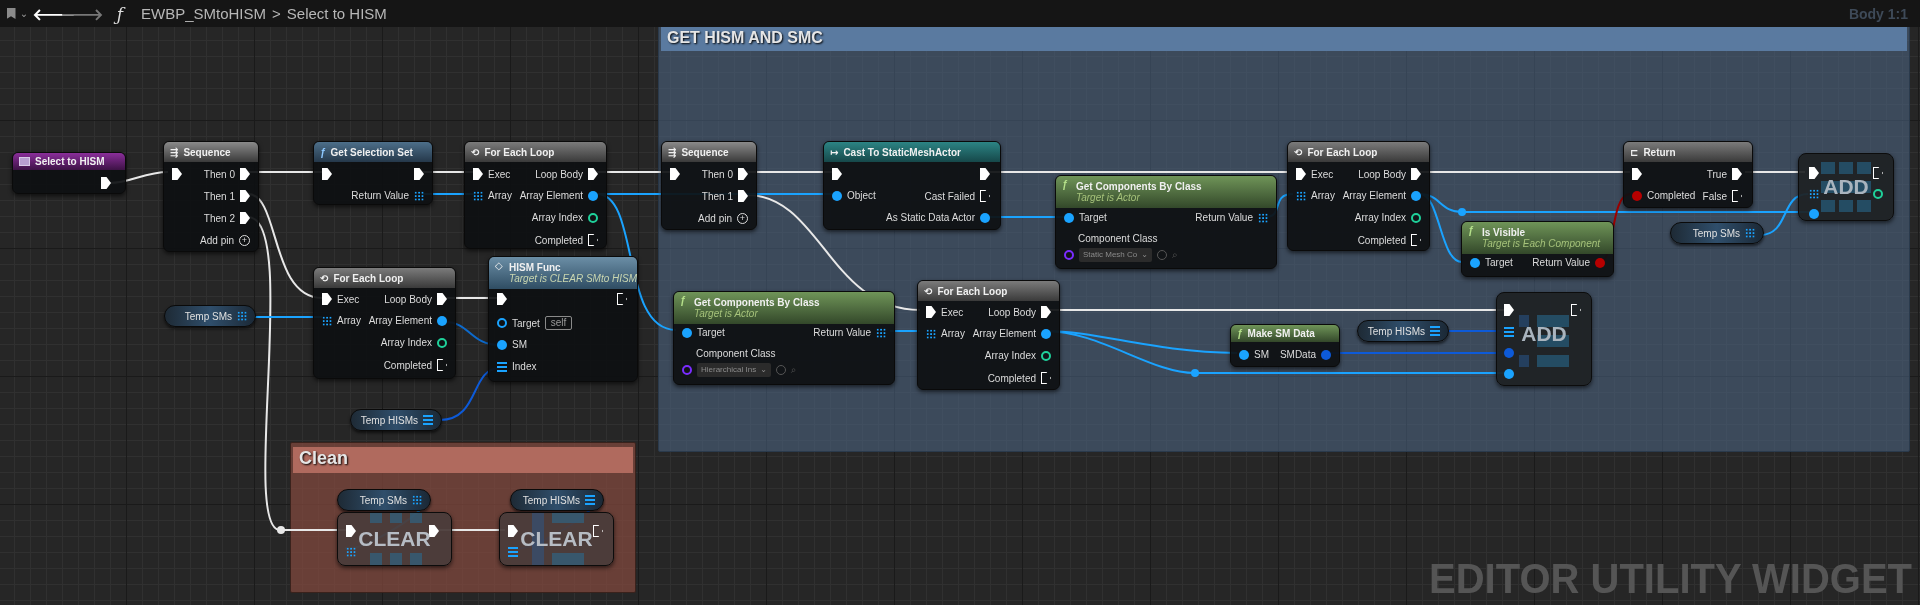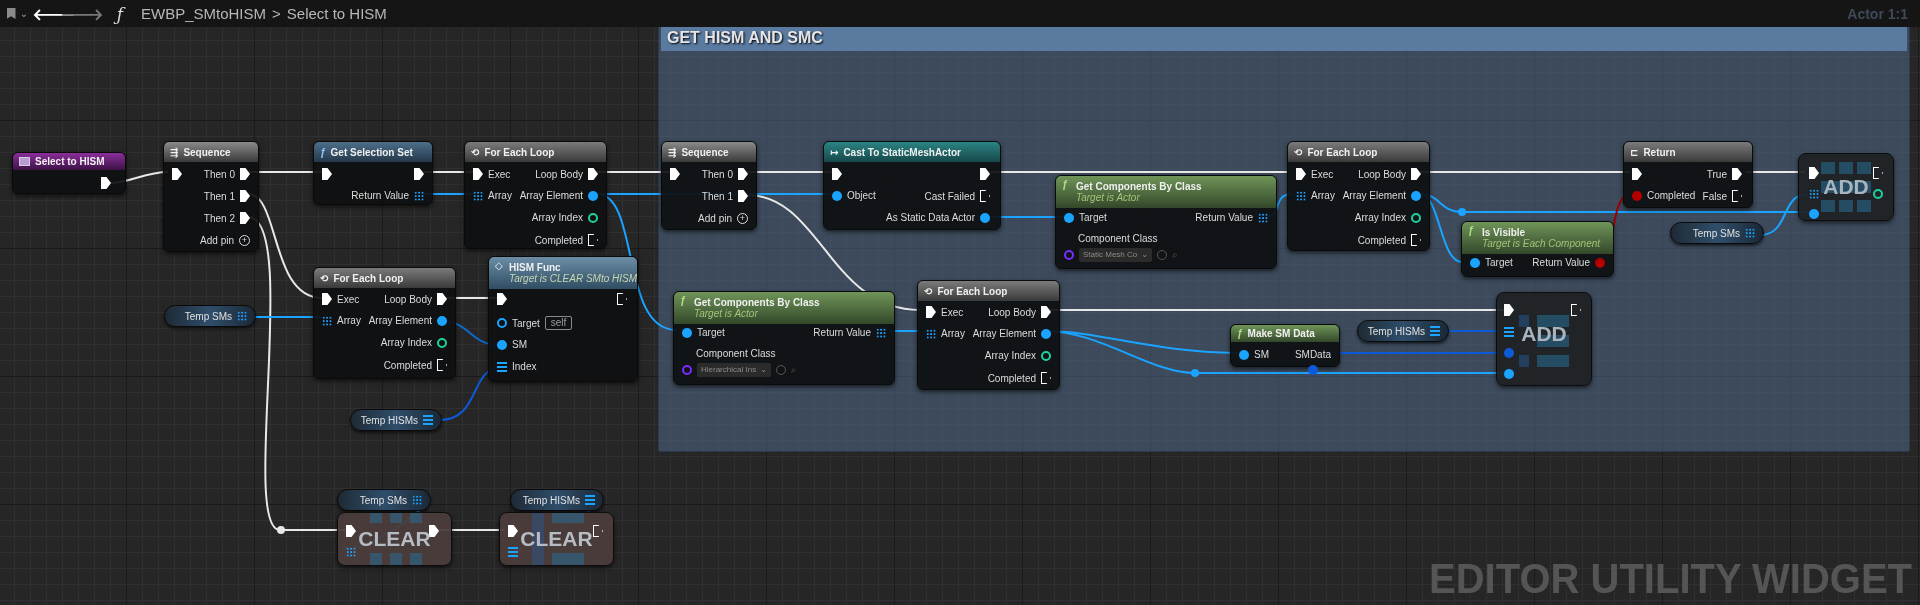--- a/index.html
+++ b/index.html
@@ -81,20 +81,23 @@
 </head>
 <body>
 
 <div id="canvas">
 
   <div class="comment" style="left:658px; top:12px; width:1252px; height:440px; background: rgba(78,103,135,0.55); border:1px solid #2a3a4c;">
     <div style="position:absolute;left:0;right:0;top:0;height:14px;background:#2c3a4b;"></div>
     <div class="ctitle" style="top:14px;height:24px;background:#5a7aa0;">GET HISM AND SMC</div>
   </div>
 
+  <div class="comment" style="left:290px; top:442px; width:346px; height:151px; background: rgba(128,72,62,0.75); border:1px solid #3a221c;">
+    <div class="ctitle" style="top:4px;height:26px;font-size:18px;background:#b06a5e;">Clean</div>
+  </div>
 
   <svg class="wires">
     <g fill="none" stroke-width="2">
 
       <path d="M110,183 C130,183 145,172 168,172" stroke="#e8e8e8"></path>
       <path d="M248,172 L322,172" stroke="#e8e8e8"></path>
       <path d="M422,172 L475,172" stroke="#e8e8e8"></path>
       <path d="M597,172 L671,172" stroke="#e8e8e8"></path>
       <path d="M747,172 L835,172" stroke="#e8e8e8"></path>
       <path d="M985,172 L1288,172" stroke="#e8e8e8"></path>
@@ -521,21 +524,21 @@
 
   <div class="node" style="left:1230px;top:324px;width:110px;height:43px;">
     <div class="hdr hdr-pure" style="height:17px;">
         <span style="font-style:italic;color:#b5e08a;">ƒ</span>
         <span>Make SM Data</span>
       </div>
     <span class="pin" style="left:8px;top:24px;">
         <span class="dot"></span>
         <span>SM</span>
       </span>
-    <span class="pin" style="right:8px;top:24px;flex-direction:column;">
+    <span class="pin" style="right:8px;top:24px;">
         <span>SMData</span>
         <span class="dot-dblue"></span>
       </span>
   </div>
 
   <div class="var" style="left:1357px;top:320px;width:92px;">
     <span>Temp HISMs</span>
       <span class="listic"></span>
   </div>
 
@@ -616,13 +619,13 @@
     <span style="display:inline-block;width:9px;height:11px;background:#8a8a8a;clip-path:polygon(0 0,100% 0,100% 100%,50% 75%,0 100%);"></span>
   </span>
   <span class="ic" style="width:14px;font-size:10px;color:#999;">⌄</span>
   <span class="ic" style="margin-left:14px;width:18px;color:#fff;font-size:16px;font-weight:bold;">🡐</span>
   <span class="ic" style="margin-left:10px;width:18px;color:#777;font-size:16px;font-weight:bold;">🡒</span>
   <span class="ic" style="margin-left:22px;width:14px;font-style:italic;font-family:'DejaVu Serif',serif;font-size:17px;color:#ddd;">ƒ</span>
   <span class="crumb" style="margin-left:14px;">EWBP_SMtoHISM</span>
   <span class="crumb" style="margin:0 6px;">&gt;</span>
   <span class="crumb">Select to HISM</span>
 </div>
-<div class="zoomlabel">Actor 1:1</div>
+<div class="zoomlabel">Body 1:1</div>
 
 </body></html>

